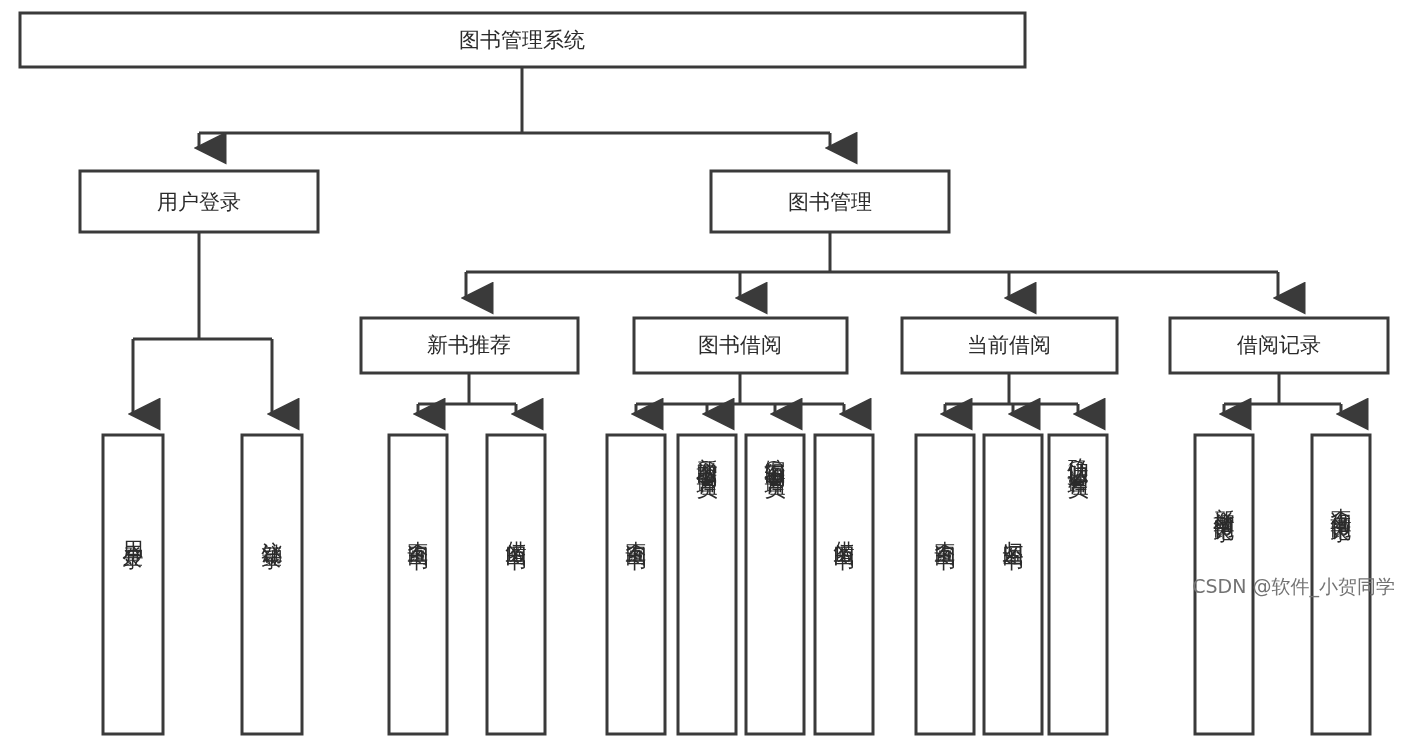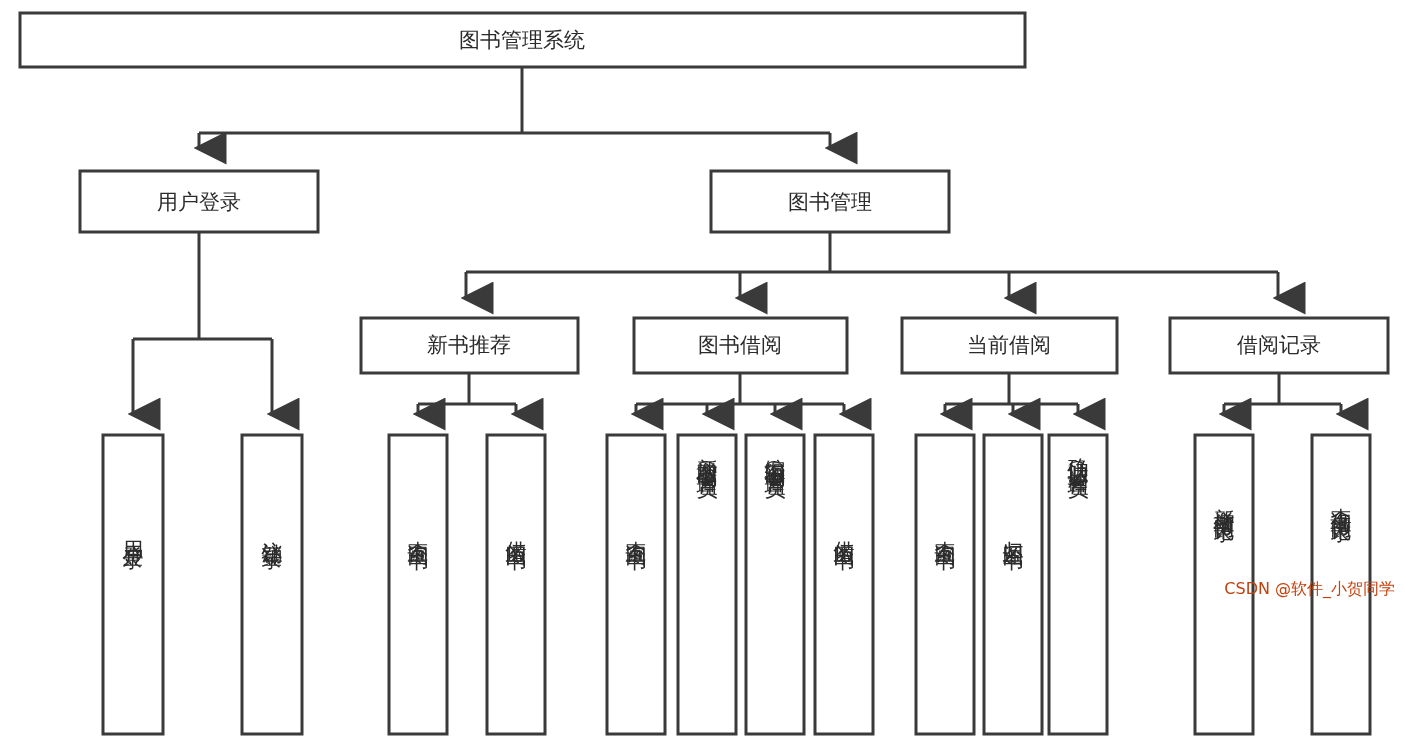--- a/index.html
+++ b/index.html
@@ -54,22 +54,22 @@
     fill: none;
   }
   .arrow-head {
     fill: #3a3a3a;
   }
   .watermark {
     position: absolute;
     right: 10px;
     bottom: 6px;
     font-family: "DejaVu Sans", "Liberation Sans", sans-serif;
-    font-size: 16px;
-    color: #c2410c;
+    font-size: 19px;
+    color: #737373;
     white-space: nowrap;
     user-select: none;
   }
 </style>
 </head>
 <body>
 
 <div id="diagram-root">
 
   <svg class="flow" viewBox="0 0 1405 747" xmlns="http://www.w3.org/2000/svg">

